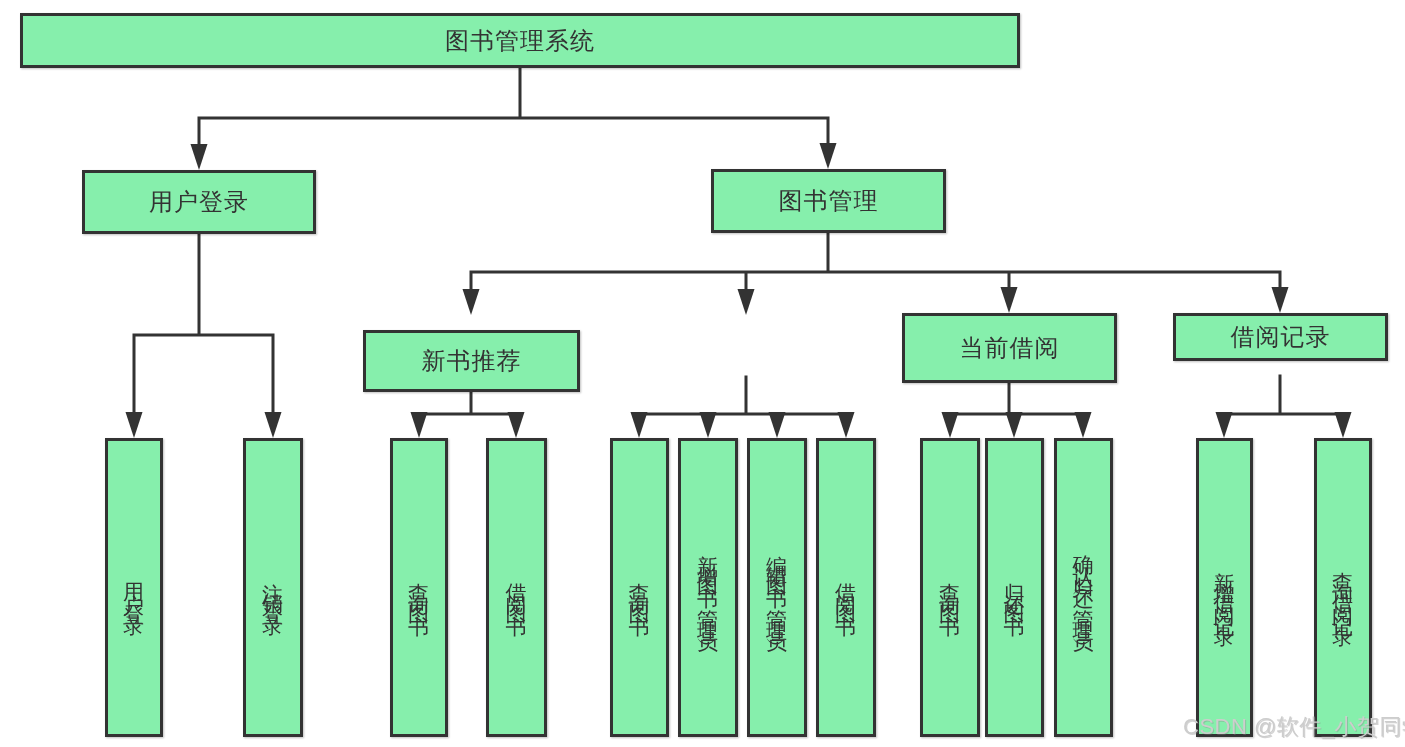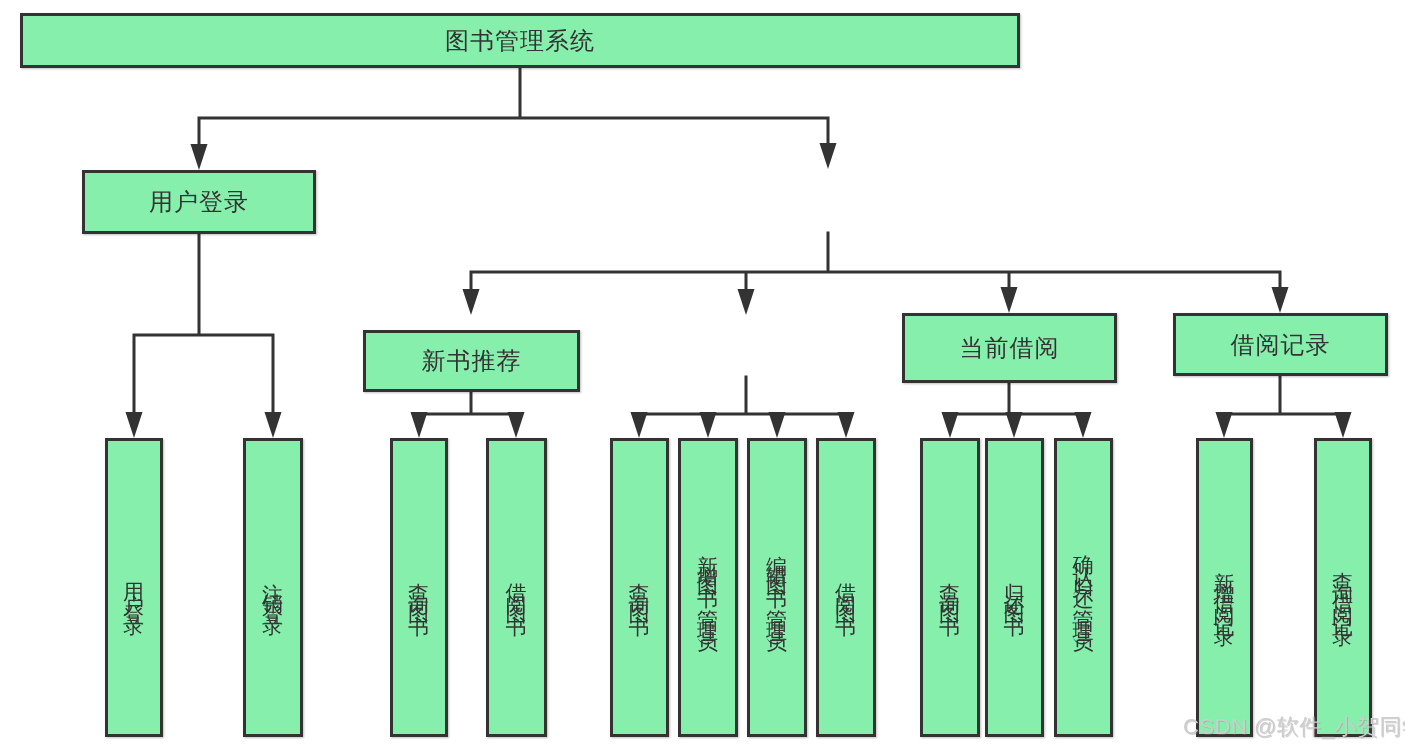--- a/index.html
+++ b/index.html
@@ -96,28 +96,31 @@
     </g>
   </svg>
 
   <div class="node" style="left:20px; top:13px; width:1000px; height:55px;">
     <span class="hlabel">图书管理系统</span>
   </div>
 
   <div class="node" style="left:82px; top:170px; width:234px; height:64px;">
     <span class="hlabel">用户登录</span>
   </div>
+  <div class="node" style="left:711px; top:169px; width:235px; height:64px;">
+    <span class="hlabel">图书管理</span>
+  </div>
 
   <div class="node" style="left:363px; top:315px; width:217px; height:62px;margin-top:15px;">
     <span class="hlabel">新书推荐</span>
   </div>
   <div class="node" style="left:902px; top:313px; width:215px; height:70px;">
     <span class="hlabel">当前借阅</span>
   </div>
-  <div class="node" style="left:1173px; top:313px; width:215px; height:63px;">
+  <div class="node" style="left:1173px; top:313px; width:215px; height:48px;">
     <span class="hlabel">借阅记录</span>
   </div>
 
   <div class="node" style="left:105px; top:438px; width:58px; height:299px;">
     <span class="vlabel">用户登录</span>
   </div>
   <div class="node" style="left:243px; top:438px; width:60px; height:299px;">
     <span class="vlabel">注销登录</span>
   </div>
 

